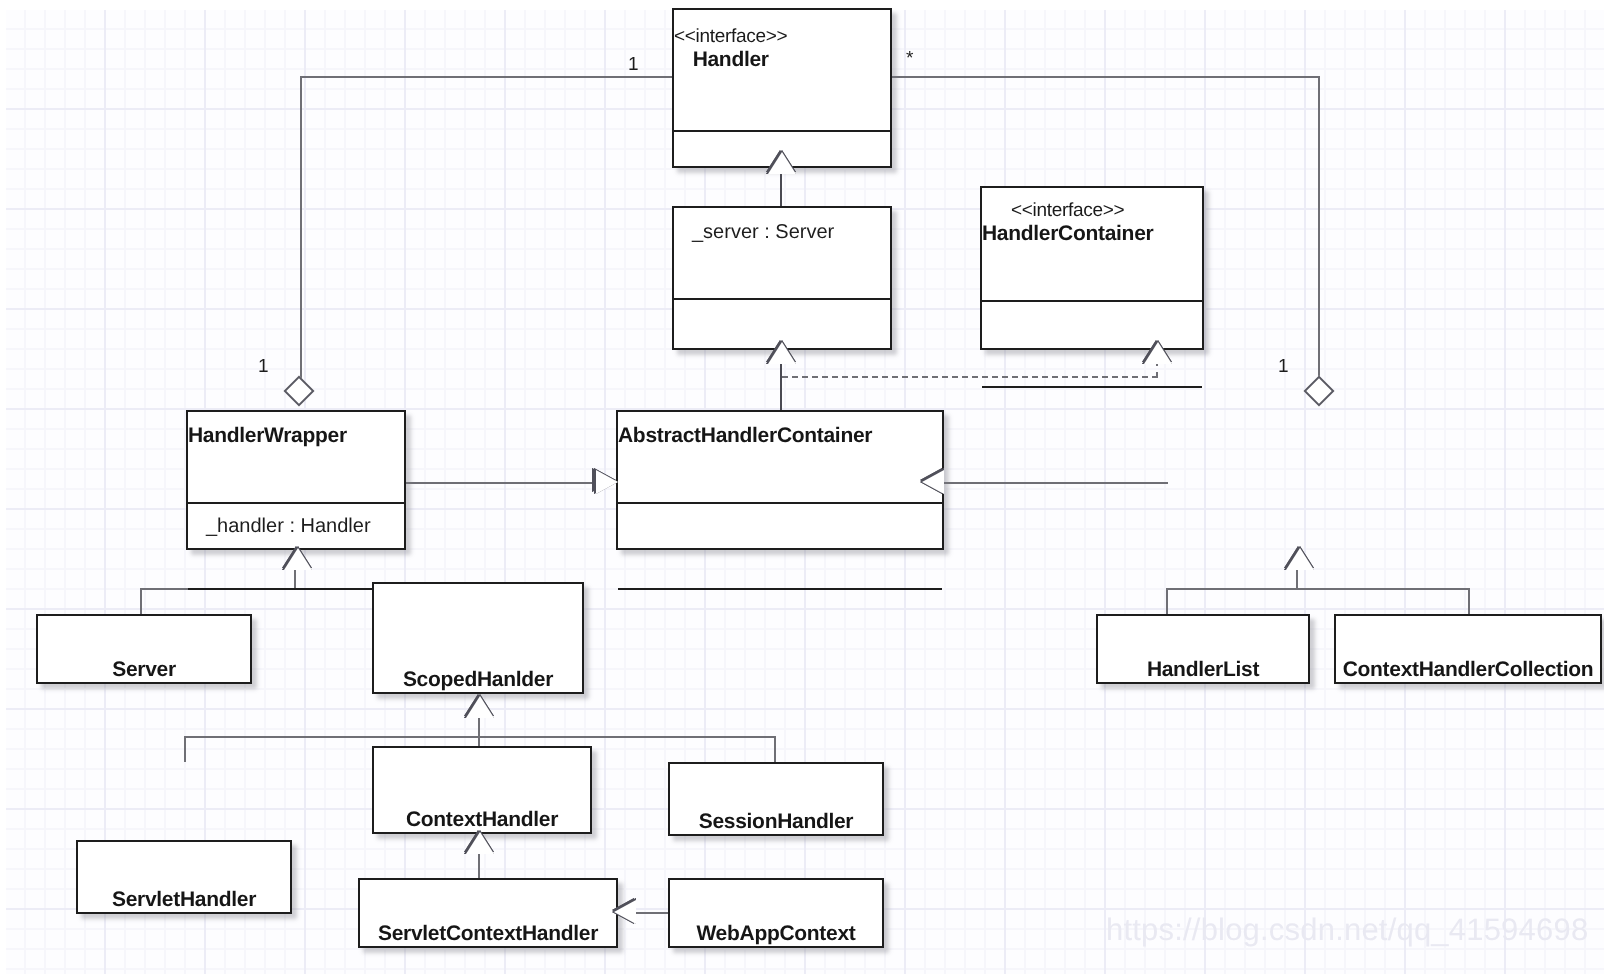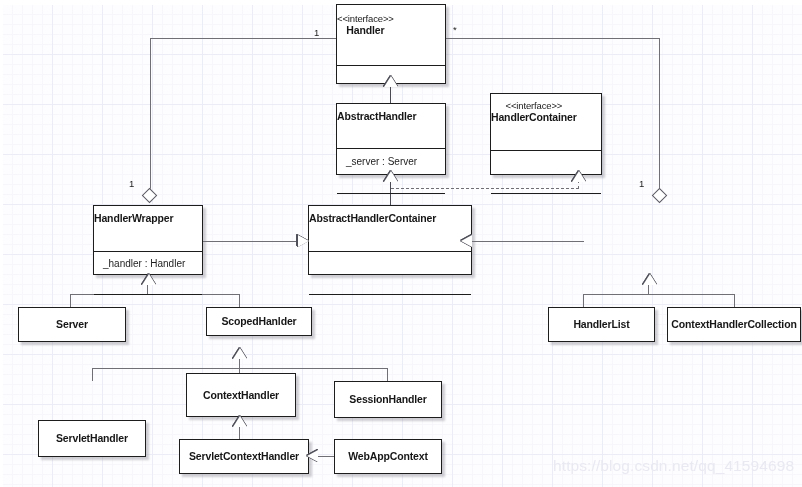--- a/index.html
+++ b/index.html
@@ -66,21 +66,21 @@
     display: block;
   }
   .attr {
     font-size: 10px;
     color: #1d1d1d;
     padding-left: 9px;
     width: 100%;
     justify-content: flex-start !important;
     white-space: nowrap;
   }
-  .simple .sect { justify-content: center; }
+  .simple .sect { justify-content: center; align-items: flex-end; }
 
   
   .ln {
     position: absolute;
     background: #6f6f75;
     z-index: 2;
   }
   .ln.h { height: 1.3px; }
   .ln.v { width: 1.3px; }
   .ln.dark { background: #4a4a52; }
@@ -222,23 +222,20 @@
         <span>Handler</span>
       </div>
     </div>
     <div class="sect attr" style="height:21px;"></div>
     <div class="sect" style="height:19px;">
       <span class="title" style="font-weight:normal;font-size:10px;">handle()</span>
     </div>
   </div>
 
   <div class="uml" style="left:336px; top:103px; width:110px; height:72px;">
-    <div class="sect" style="height:24px;">
-      <span class="title">AbstractHandler</span>
-    </div>
     <div class="sect attr" style="height:25px;">_server : Server</div>
     <div class="sect" style="height:23px;"></div>
   </div>
 
   <div class="uml" style="left:490px; top:93px; width:112px; height:82px;">
     <div class="sect" style="height:36px;">
       <div class="title">
         <span class="stereo">&lt;&lt;interface&gt;&gt;</span>
         <span>HandlerContainer</span>
       </div>
@@ -263,21 +260,21 @@
     <div class="sect" style="height:20px;"></div>
   </div>
 
 
   <div class="uml simple" style="left:18px; top:307px; width:108px; height:35px;">
     <div class="sect" style="height:100%;">
       <span class="title">Server</span>
     </div>
   </div>
 
-  <div class="uml simple" style="left:186px; top:307px; width:106px; height:29px;margin-left:20px;">
+  <div class="uml simple" style="left:186px; top:291px; width:106px; height:56px;">
     <div class="sect" style="height:100%;">
       <span class="title">ScopedHanlder</span>
     </div>
   </div>
 
   <div class="uml simple" style="left:548px; top:307px; width:107px; height:35px;">
     <div class="sect" style="height:100%;">
       <span class="title">HandlerList</span>
     </div>
   </div>

